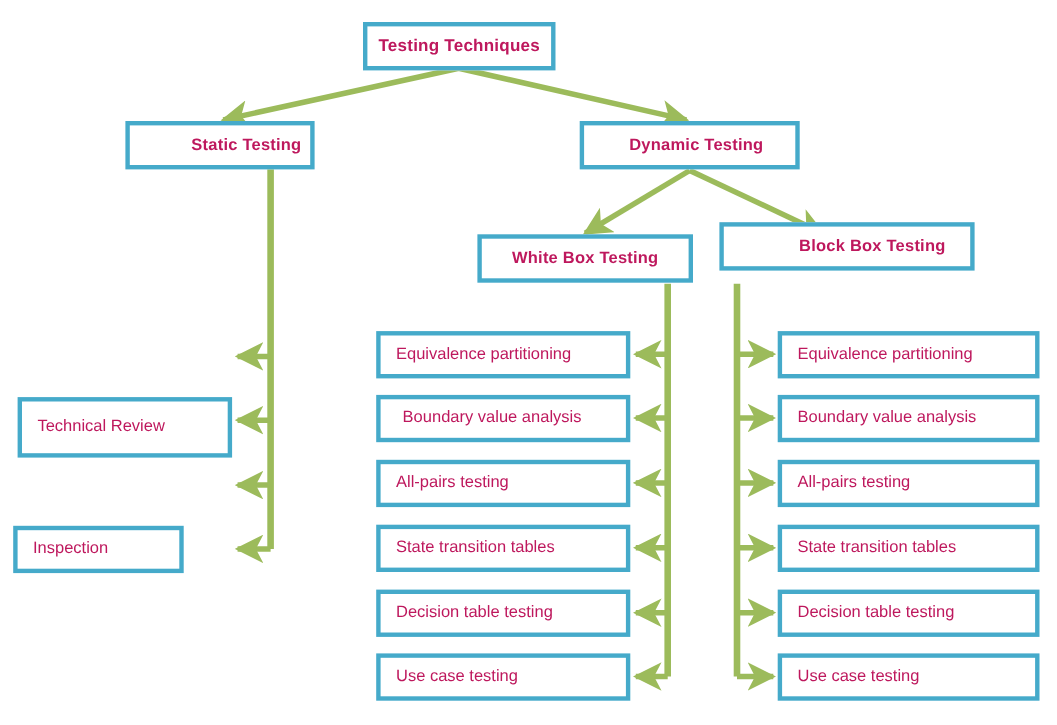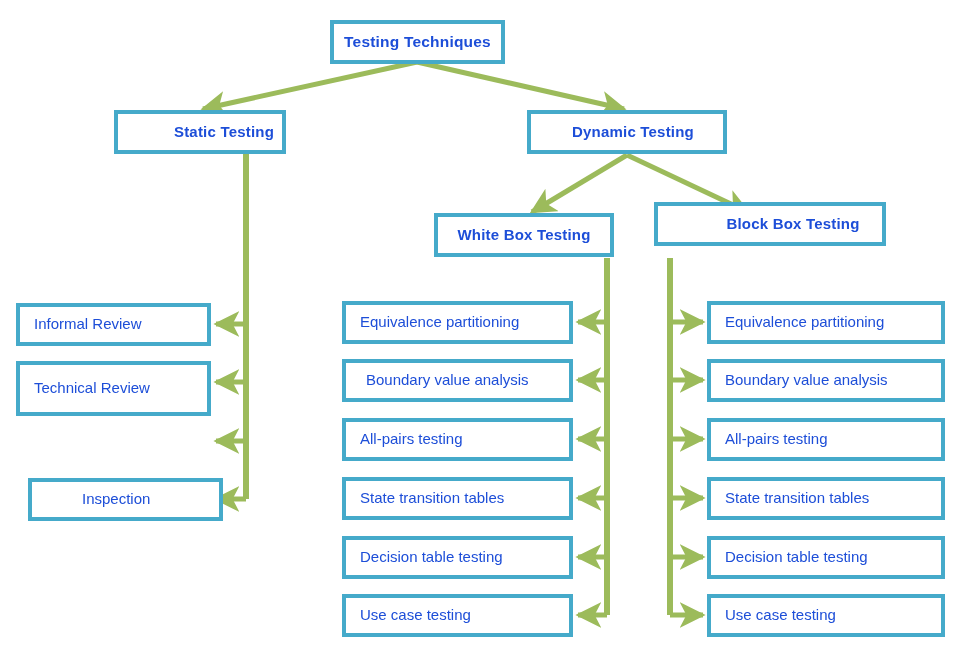--- a/index.html
+++ b/index.html
@@ -32,21 +32,21 @@
     box-sizing: border-box;
     background: #ffffff;
     border: 4px solid #45AACA;
     display: flex;
     align-items: center;
     z-index: 3;
   }
   .node .label {
     display: block;
     width: 100%;
-    color: #1d4ed8;
+    color: #be185d;
     line-height: 1.1;
   }
   
   .node.heading .label {
     text-align: center;
     font-weight: bold;
     font-size: 15px;
     letter-spacing: 0.2px;
   }
   .node.heading.root .label {
@@ -109,35 +109,32 @@
   </div>
 
   <div class="node heading" style="left:114px; top:110px; width:172px; height:44px;padding-left:48px;">
     <span class="label">Static Testing</span>
   </div>
 
   <div class="node heading" style="left:527px; top:110px; width:200px; height:44px;padding-left:12px;">
     <span class="label">Dynamic Testing</span>
   </div>
 
-  <div class="node heading" style="left:434px; top:213px; width:180px; height:44px;">
+  <div class="node heading" style="left:434px; top:213px; width:196px; height:44px;">
     <span class="label">White Box Testing</span>
   </div>
 
   <div class="node heading" style="left:654px; top:202px; width:232px; height:44px;padding-left:46px;">
     <span class="label">Block Box Testing</span>
   </div>
 
-  <div class="node leaf" style="left:16px; top:303px; width:195px; height:43px;">
-    <span class="label">Informal Review</span>
-  </div>
   <div class="node leaf" style="left:16px; top:361px; width:195px; height:55px;">
     <span class="label">Technical Review</span>
   </div>
-  <div class="node leaf" style="left:28px; top:478px; width:195px; height:43px;padding-left:36px;">
+  <div class="node leaf" style="left:12px; top:478px; width:155px; height:43px;">
     <span class="label">Inspection</span>
   </div>
 
   <div class="node leaf" style="left:342px; top:301px; width:231px; height:43px;">
     <span class="label">Equivalence partitioning</span>
   </div>
   <div class="node leaf indent" style="left:342px; top:359px; width:231px; height:43px;">
     <span class="label">Boundary value analysis</span>
   </div>
   <div class="node leaf" style="left:342px; top:418px; width:231px; height:43px;">

